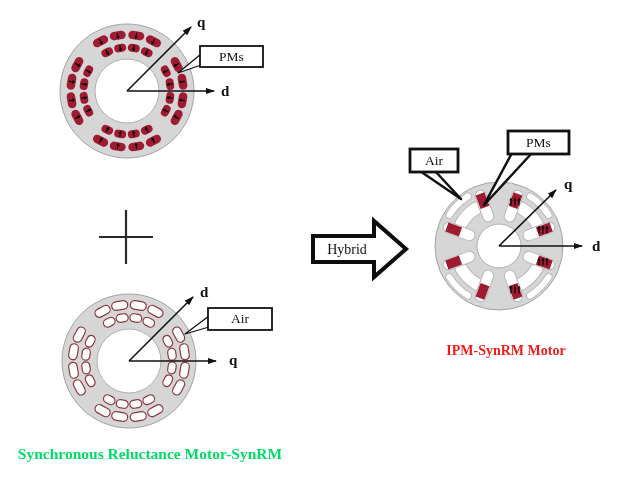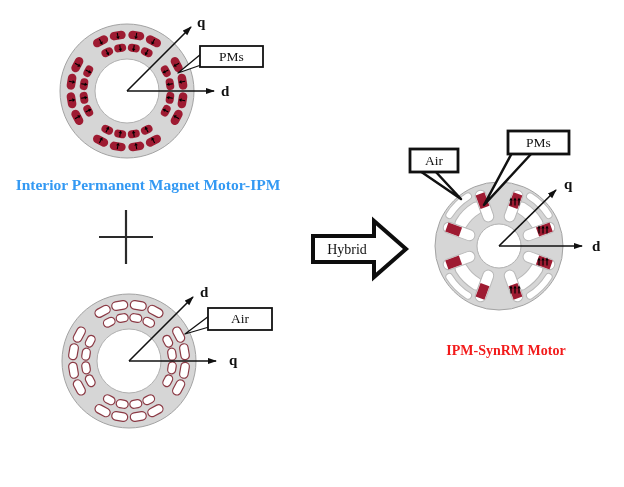--- a/index.html
+++ b/index.html
@@ -204,16 +204,16 @@
     <text class="axis-label" x="592" y="251">d</text>
     <polygon class="tail-thick" points="420,171 461,199 435,171"></polygon>
     <rect class="callout-box" x="410" y="149" width="48" height="23" stroke-width="2.8"></rect>
     <text class="callout-text" x="434" y="165">Air</text>
     <polygon class="tail-thick" points="512,153 484,205 532,153"></polygon>
     <rect class="callout-box" x="508" y="131" width="61" height="23" stroke-width="2.8"></rect>
     <text class="callout-text" x="538.5" y="147">PMs</text>
   </g>
 </svg>
 
-<div id="title-ipm" class="title">Interior Permanent Magnet Motor-IPM</div>
+<div id="title-synrm" class="title">Synchronous Reluctance Motor-SynRM</div>
 <div id="title-hybrid" class="title">IPM-SynRM Motor</div>
 
 </div>
 
 </body></html>

